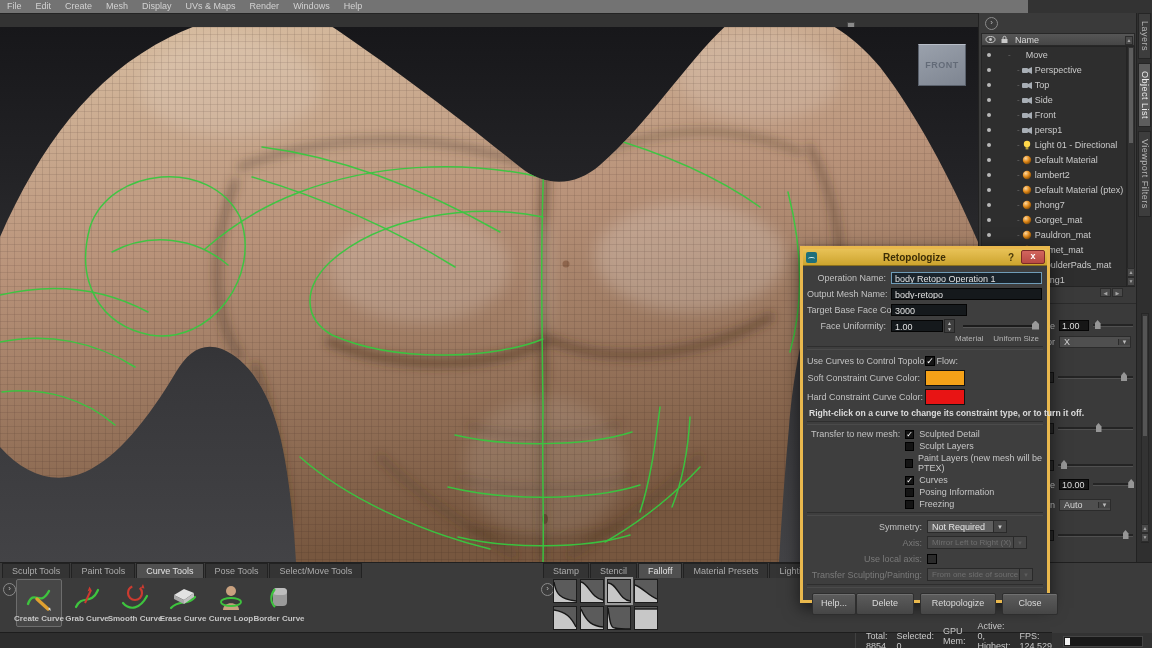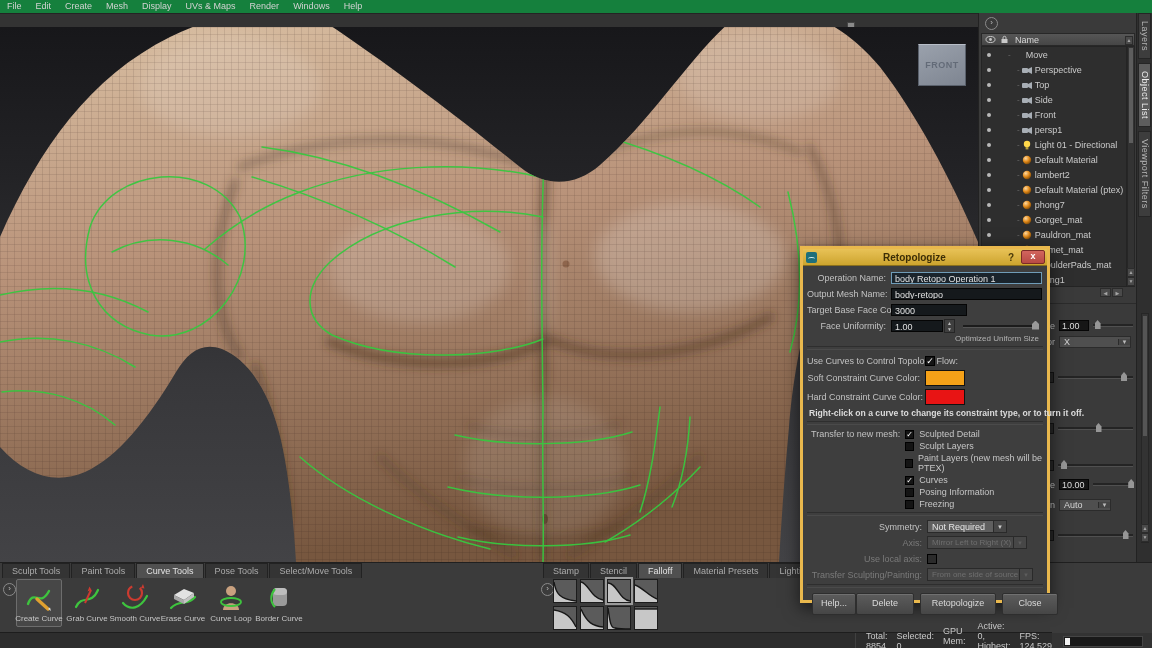--- a/index.html
+++ b/index.html
@@ -2,21 +2,21 @@
 <html><head>
 <meta charset="utf-8">
 <style>
   html,body{margin:0;padding:0;}
   body{width:1152px;height:648px;overflow:hidden;background:#2b2b2b;
        font-family:"Liberation Sans",sans-serif;}
   #app{position:absolute;left:0;top:0;width:1152px;height:648px;background:#333;}
   .abs{position:absolute;}
 
   
-  .menubar{left:0;top:0;width:1152px;height:13px;background:#15803d;border-bottom:1px solid #242424;
+  .menubar{left:0;top:0;width:1028px;height:13px;background:#737373;border-bottom:1px solid #242424;
            display:flex;align-items:center;font-size:9px;color:#d2d2d2;}
   .menubar .mi{padding:0 7px;line-height:13px;}
 
   
   .viewtabs{left:0;top:13px;width:978px;height:14px;background:#2e2e2e;display:flex;align-items:flex-end;font-size:9px;}
   .vtab{height:13px;line-height:13px;padding:0 10px;background:#3a3a3a;color:#a6a6a6;
         border:1px solid #1f1f1f;border-bottom:none;margin-right:1px;}
   .vtab.active{background:#4e4e4e;color:#e2e2e2;}
   .mini-marker{left:847px;top:22px;width:6px;height:6px;background:#8a8a8a;border:1px solid #444;}
 
@@ -73,21 +73,21 @@
   .stab{writing-mode:vertical-rl;font-size:9px;color:#b5b5b5;background:#3d3d3d;border:1px solid #252525;
         padding:7px 0;width:13px;text-align:center;margin:0 0 4px 1px;box-sizing:border-box;letter-spacing:.5px;}
   .stab.active{background:#5d5d5d;color:#eee;}
   .side-scroll{position:absolute;left:4px;top:300px;width:8px;height:230px;background:#333;border:1px solid #262626;box-sizing:border-box;}
 
   
   .tray{left:0;top:562px;width:1152px;height:70px;background:#3b3b3b;border-top:1px solid #202020;}
   .ttabs{position:absolute;top:0;height:15px;display:flex;font-size:9px;}
   .ttab{height:14px;line-height:14px;padding:0 9px;background:#343434;color:#ababab;border:1px solid #222;border-bottom:none;margin-right:1px;}
   .ttab.active{background:#505050;color:#e3e3e3;}
-  .tools{position:absolute;left:16px;top:16px;display:flex;gap:2px;}
+  .tools{position:absolute;left:16px;top:16px;display:flex;gap:2px;font-weight:bold;}
   .tool{width:46px;height:48px;display:flex;flex-direction:column;align-items:center;justify-content:flex-start;
         font-size:8px;color:#c6c6c6;padding-top:2px;box-sizing:border-box;border:1px solid transparent;}
   .tool .ticon{width:30px;height:30px;}
   .tool .tlabel{margin-top:2px;white-space:nowrap;}
   .tool.selected{background:#474747;border:1px solid #6d6d6d;border-radius:2px;}
   .falloffs{position:absolute;left:553px;top:16px;display:grid;grid-template-columns:repeat(4,24px);grid-auto-rows:24px;gap:3px;}
   .fthumb{width:24px;height:24px;background:#c7c7c7;border:1px solid #1c1c1c;box-sizing:border-box;}
   .fthumb svg{display:block;}
   .fthumb.selected{outline:2px solid #9a9a9a;}
 
@@ -730,21 +730,21 @@
         <span class="dfield w52">1.00</span>
         <span class="spinner">
             <span>▲</span>
             <span>▼</span>
           </span>
         <span class="dslider">
             <span class="dthumb"></span>
           </span>
       </div>
       <div class="dsub">
-        <span>Optimized</span>
+        <span>Material</span>
         <span>Uniform Size</span>
       </div>
       <div class="dsep"></div>
       <div class="drow">
         <span class="dlabel col-b">Use Curves to Control Topology Flow:</span>
         <span class="dcheck">✓</span>
       </div>
       <div class="drow" style="min-height:16px">
         <span class="dlabel col-b">Soft Constraint Curve Color:</span>
         <span class="swatch" id="soft-swatch" style="background: rgb(245, 161, 24);"></span>

